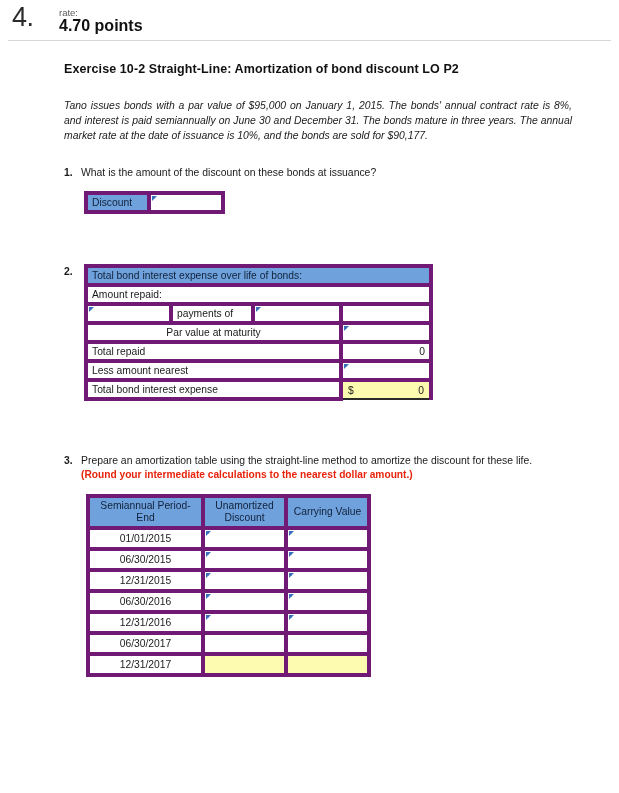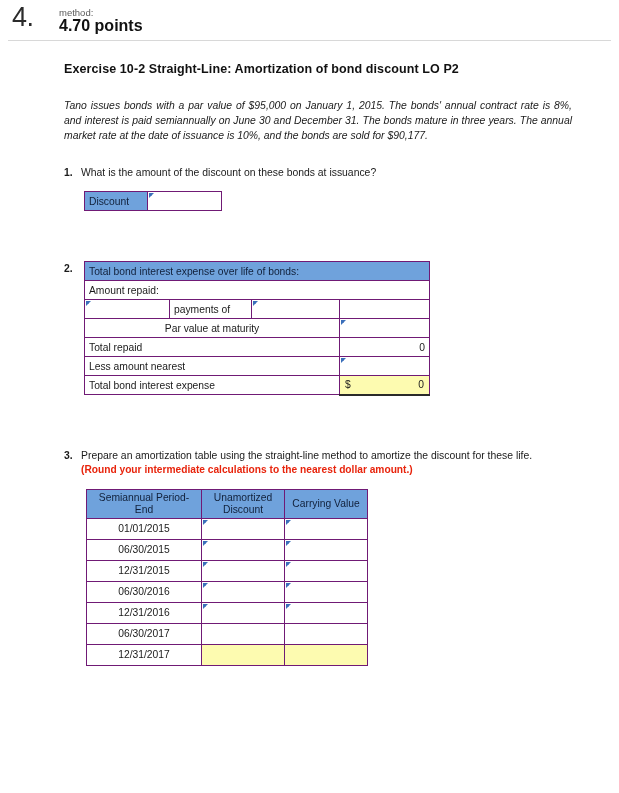--- a/index.html
+++ b/index.html
@@ -99,21 +99,21 @@
   }
 
   
   table.sheet {
     border-collapse: collapse;
     font-size: 10.3px;
     color: #1a1a1a;
     table-layout: fixed;
   }
   table.sheet td, table.sheet th {
-    border: 1px solid #701a75;
+    border: 4px solid #701a75;
     padding: 2px 4px;
     height: 19px;
     vertical-align: middle;
     font-weight: normal;
     background: #ffffff;
     position: relative;
   }
   .hdr {
     background: #6fa2dc !important;
     font-weight: bold;
@@ -174,21 +174,21 @@
   #amort-table col.a3 { width: 83px; }
   #amort-table td { height: 21px; }
   #amort-table th { height: 28px; }
 </style>
 </head>
 <body>
 
 <div class="qhead">
   <div class="qnum">4.</div>
   <div class="qvalwrap">
-    <div class="qval-label">method:</div>
+    <div class="qval-label">rate:</div>
     <div class="qval-points">4.70 points</div>
   </div>
   <div class="rule"></div>
 </div>
 
 <div class="content">
 
   <h1 class="ex-title">Exercise 10-2 Straight-Line: Amortization of bond discount LO P2</h1>
 
   <p class="intro">Tano issues bonds with a par value of $95,000 on January 1, 2015. The bonds' annual contract rate is 8%, and interest is paid semiannually on June 30 and December 31. The bonds mature in three years. The annual market rate at the date of issuance is 10%, and the bonds are sold for $90,177.</p>

